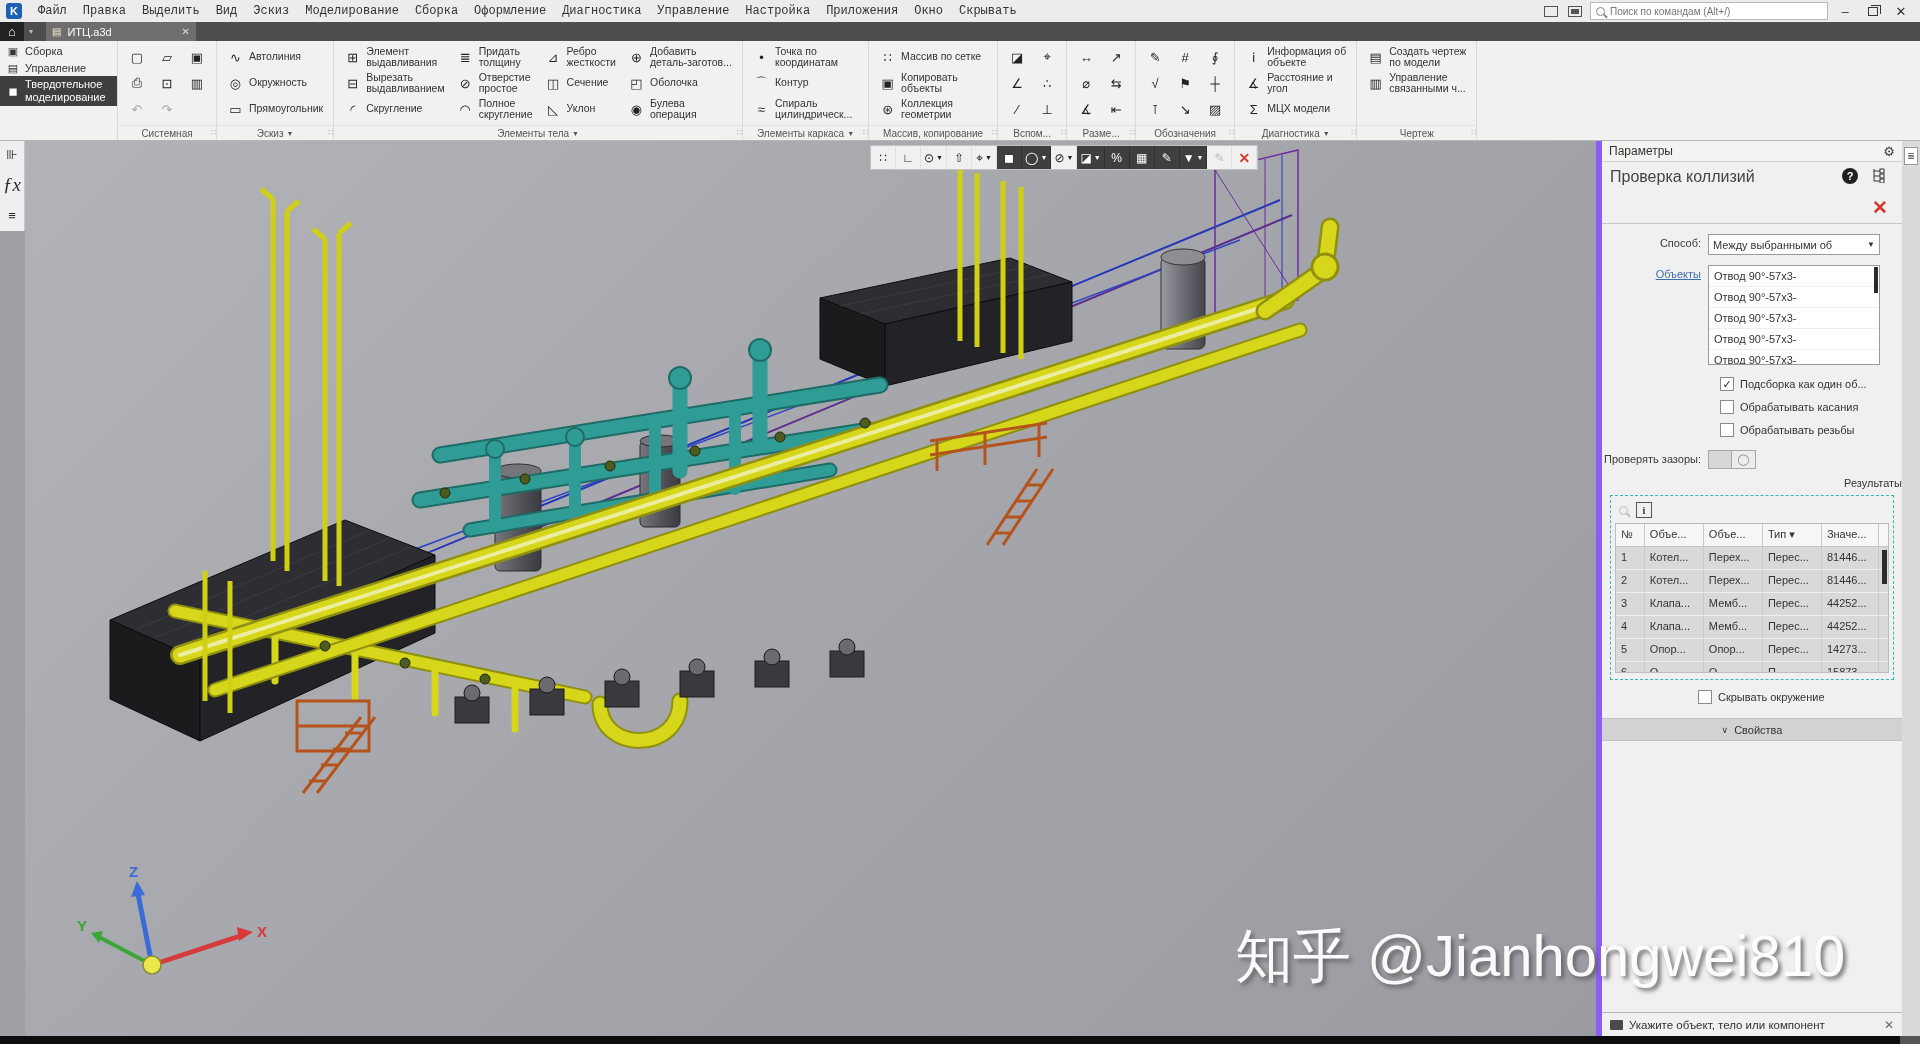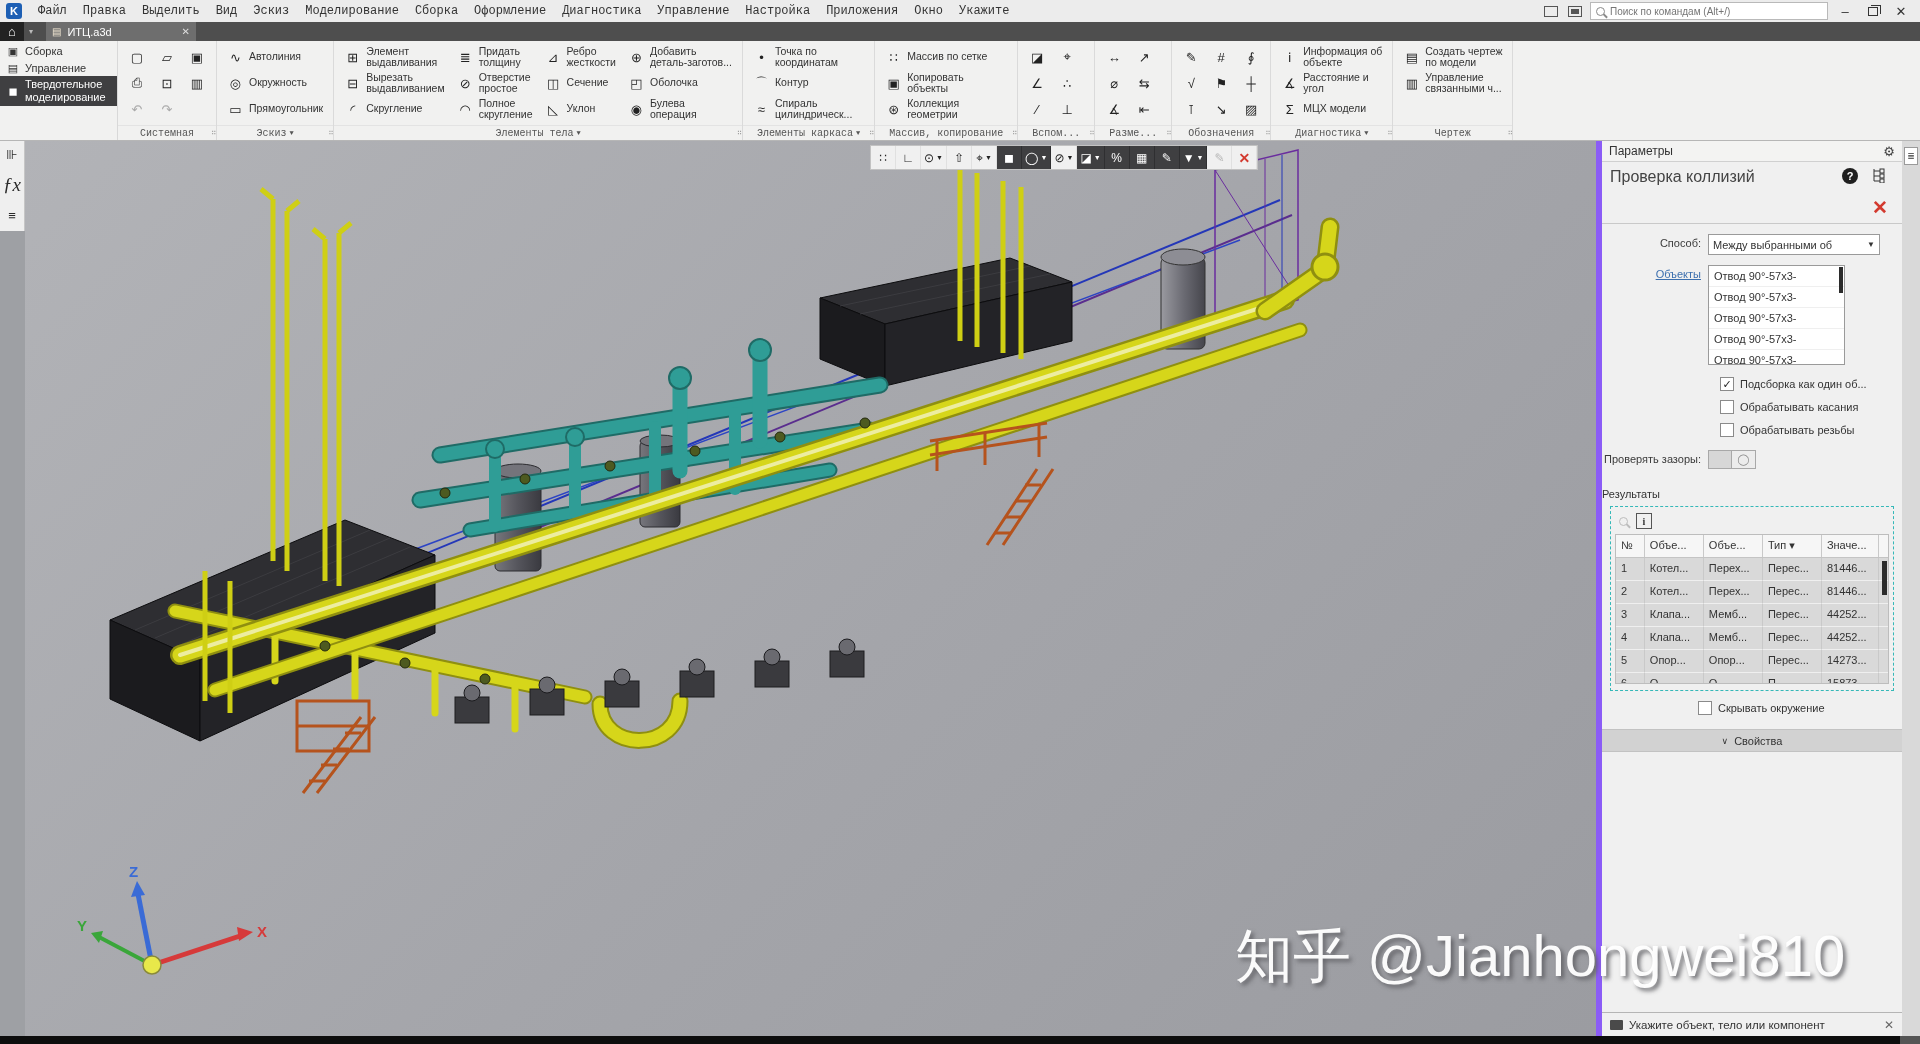--- a/index.html
+++ b/index.html
@@ -56,21 +56,21 @@
   .rb-group { display:flex; flex-direction:column; border-right:1px solid #dadada; position:relative; }
   .rb-content { display:flex; flex:1; padding:3px 6px 0 6px; gap:4px; }
   .rb-col { display:flex; flex-direction:column; justify-content:flex-start; }
   .rb-btn { display:flex; align-items:center; gap:5px; height:26px; padding:0 4px; cursor:default; }
   .rb-bic { font-size:13px; width:17px; text-align:center; color:#222; flex:none; }
   .rb-lbl { font-size:10.5px; color:#333; line-height:1.08; white-space:pre-line; }
   .rb-ic { width:26px; height:26px; display:flex; align-items:center; justify-content:center;
     font-size:13px; color:#222; cursor:default; }
   .rb-ic.dim { color:#aaa; }
   .rb-labelrow { height:15px; border-top:1px solid #e3e3e3; display:flex; align-items:center;
-    justify-content:center; font-size:10px; color:#555; gap:3px; position:relative; padding:0 14px; white-space:nowrap;font-family:Liberation Mono, monospace; }
+    justify-content:center; font-size:10px; color:#555; gap:3px; position:relative; padding:0 14px; white-space:nowrap; }
   .rb-caret { font-size:7px; color:#555; }
   .rb-grip { position:absolute; right:1px; top:2px; font-size:8px; color:#9a9a9a; letter-spacing:-1px; }
 
   
   .leftstrip { position:absolute; left:0; top:141px; width:25px; height:895px; background:#9ea0a4; }
   .leftstrip .ls-top { background:#efefef; padding:6px 0 8px 0; display:flex; flex-direction:column;
     align-items:center; gap:12px; border-right:1px solid #c6c6c6; }
   .ls-ic { font-size:13px; color:#2a2a2a; font-style:normal; }
   .ls-fx { font-style:italic; font-family:"Liberation Serif", serif; font-size:19px; }
 
@@ -105,33 +105,33 @@
     align-items:center; justify-content:center; }
   .tree-ic { position:absolute; right:16px; top:6px; }
   .p-close { position:absolute; right:14px; bottom:4px; color:#d33a2f; font-size:19px; font-weight:bold; }
   .prow { display:flex; margin:10px 10px 0 0; }
   .plabel { width:106px; text-align:right; padding:3px 7px 0 0; color:#3a3a3a; flex:none; }
   .plink { color:#3c6fae; text-decoration:underline; }
   .combo { width:172px; height:21px; background:#fff; border:1px solid #9a9a9a; display:flex;
     align-items:center; padding:0 4px; }
   .combo .cval { flex:1; overflow:hidden; white-space:nowrap; }
   .combo .caret { font-size:8px; color:#333; }
-  .listbox { width:137px; height:100px; background:#fff; border:1px solid #9a9a9a;
+  .listbox { width:172px; height:100px; background:#fff; border:1px solid #9a9a9a;
     overflow:hidden; position:relative; }
   .obj-item { height:21px; line-height:21px; padding:0 5px; border-bottom:1px solid #efefef; white-space:nowrap; }
   .lb-scroll { position:absolute; right:1px; top:1px; width:4px; height:26px; background:#2b2b2b; }
   .chk-block { margin:12px 0 0 118px; display:flex; flex-direction:column; gap:9px; }
   .chk { display:flex; align-items:center; gap:6px; }
   .chk .box { width:14px; height:14px; background:#fff; border:1px solid #8a8a8a; display:flex;
     align-items:center; justify-content:center; font-size:11px; color:#222; flex:none; }
   .toggle { width:48px; height:19px; border:1px solid #a8a8a8; background:#ececec; display:flex; }
   .toggle .half { width:23px; background:#d7d7d7; border-right:1px solid #a8a8a8; }
   .toggle .knob { flex:1; display:flex; align-items:center; justify-content:center;
     color:#8a8a8a; font-size:11px; }
-  .results-title { text-align:left; margin-top:19px; color:#333; }
+  .results-title { text-align:right; margin-top:8px; color:#333; }
   .results-box { margin:6px 8px 0 8px; border:1px dashed #35b8b8; padding:4px 4px 6px 4px; position:relative; }
   .rb-tools { display:flex; align-items:center; gap:8px; height:20px; padding-left:4px; }
   .mag.dim { border-color:#bcbcbc; } .mag.dim::after { background:#bcbcbc; }
   .info-btn { width:16px; height:16px; border:1px solid #555; display:flex; align-items:center;
     justify-content:center; font-size:10px; font-family:"Liberation Serif",serif; font-weight:bold; }
   .rtable { margin-top:3px; border:1px solid #bdbdbd; background:#fff; height:150px; overflow:hidden; position:relative; }
   .tr { display:flex; height:23px; align-items:stretch; }
   .tr.head { background:#f6f6f6; border-bottom:1px solid #c4c4c4; }
   .tr .td { padding:4px 4px 0 5px; border-right:1px solid #c9c9c9; white-space:nowrap; overflow:hidden; }
   .tr.body .td { background:#d9d9d9; border-bottom:1px solid #efefef; }
@@ -171,21 +171,21 @@
         <span class="menu-item">Вид</span>
         <span class="menu-item">Эскиз</span>
         <span class="menu-item">Моделирование</span>
         <span class="menu-item">Сборка</span>
         <span class="menu-item">Оформление</span>
         <span class="menu-item">Диагностика</span>
         <span class="menu-item">Управление</span>
         <span class="menu-item">Настройка</span>
         <span class="menu-item">Приложения</span>
         <span class="menu-item">Окно</span>
-        <span class="menu-item">Укажите</span>
+        <span class="menu-item">Скрывать</span>
       </nav>
     <div class="tb-right">
       <span class="win-ic">
           <span class="layout-ic"></span>
         </span>
       <span class="win-ic">
           <span class="layout-ic filled"></span>
         </span>
       <span class="searchbox">
         <span class="mag"></span>

